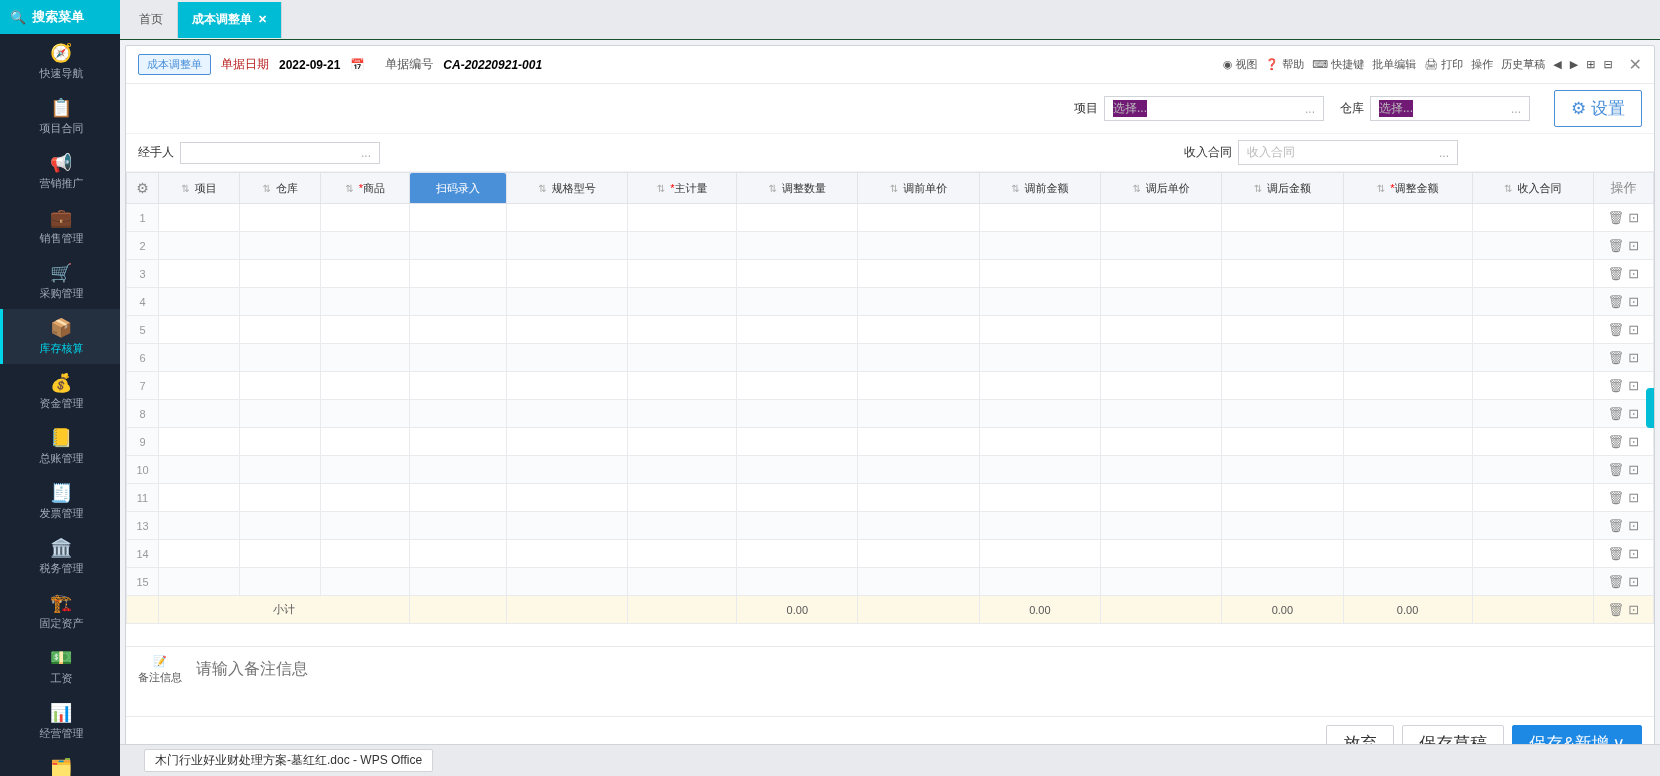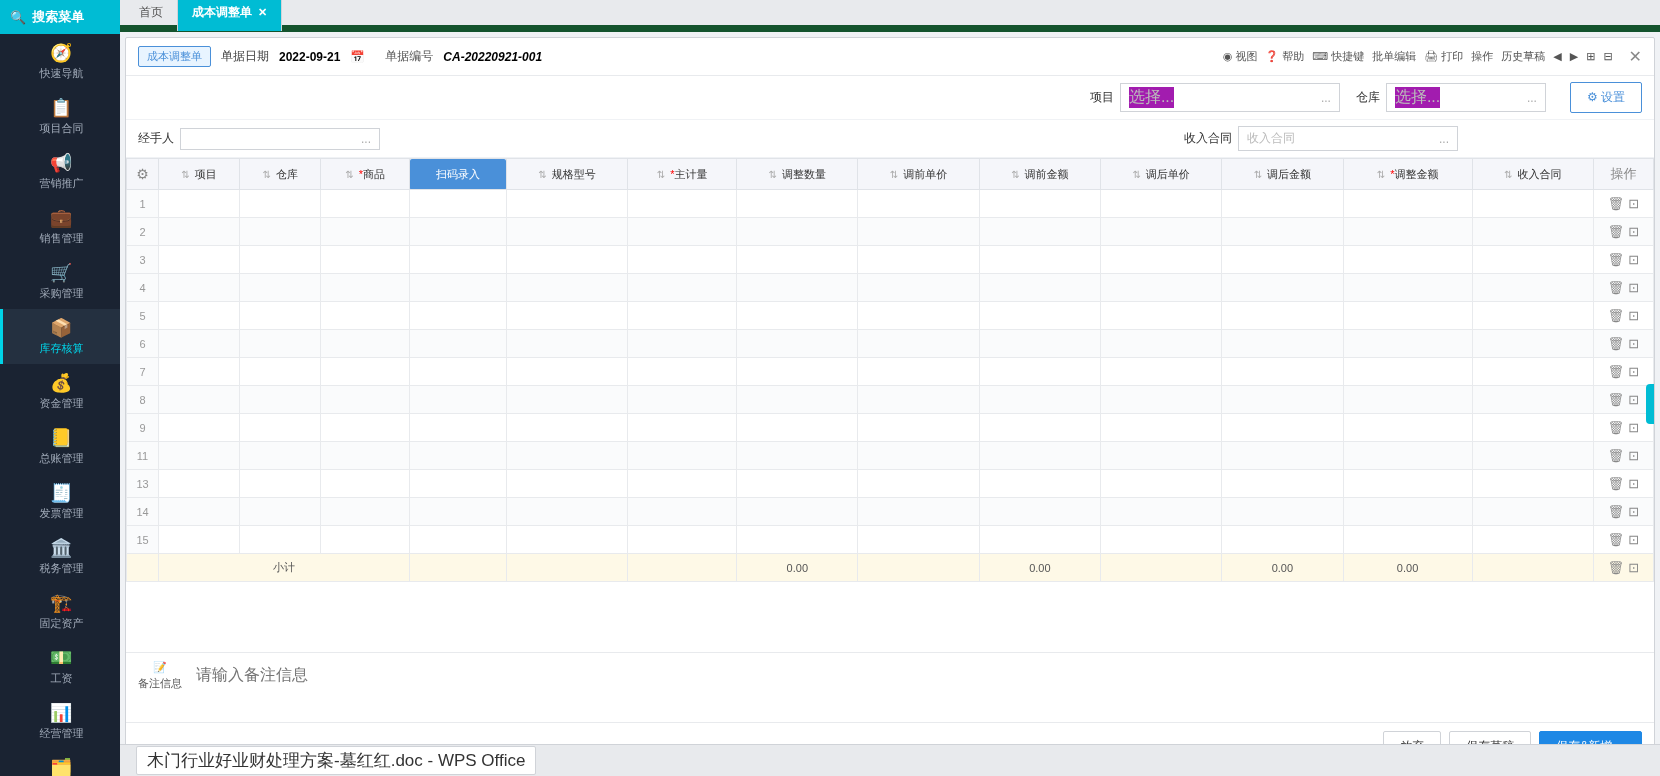--- a/index.html
+++ b/index.html
@@ -46,22 +46,22 @@
       flex-direction: column;
       background: #f0f2f5;
       overflow: hidden;
     }
 
     
     .tab-bar {
       display: flex;
       align-items: center;
       background: #e8eaed;
-      border-bottom: 7px solid #14532d;
-      height: 32px;
+      border-bottom: 1px solid #14532d;
+      height: 40px;
       padding: 0 5px;
     }
     .tab {
       display: flex;
       align-items: center;
       padding: 0 14px;
       height: 36px;
       cursor: pointer;
       font-size: 12px;
       color: #555;
@@ -156,25 +156,25 @@
       min-width: 120px;
       background: white;
       display: flex;
       align-items: center;
       justify-content: space-between;
       cursor: pointer;
     }
     .form-value .chevron { color: #aaa; font-size: 10px; margin-left: 4px; }
     .form-input-placeholder {
       color: #bbb;
-      font-size: 16px;
+      font-size: 12px;
       border: 1px solid #d0d3d8;
       padding: 3px 8px;
       min-width: 80px;
-      background: #a21caf;
+      background: #701a75;
     }
     .form-dots { color: #aaa; font-size: 12px; }
 
     
     .table-container {
       flex: 1;
       overflow: auto;
     }
     table {
       width: 100%;
@@ -267,21 +267,21 @@
       border-top: 1px solid #e8eaed;
       background: white;
     }
     .bottom-bar-left { font-size: 11px; color: #555; }
     .bottom-bar-right { display: flex; gap: 8px; }
     .btn {
       padding: 6px 16px;
       border: 1px solid #d0d3d8;
       background: white;
       cursor: pointer;
-      font-size: 12px;
+      font-size: 17px;
       border-radius: 2px;
       color: #333;
     }
     .btn-save-new {
       background: #1e88e5;
       color: white;
       border-color: #1e88e5;
       display: flex;
       align-items: center;
       gap: 4px;
@@ -305,24 +305,24 @@
 
     .taskbar {
       position: fixed;
       bottom: 0;
       left: 120px;
       right: 0;
       height: 32px;
       background: #e8eaed;
       display: flex;
       align-items: center;
-      padding: 0 16px;
+      padding: 0 24px;
       gap: 8px;
       border-top: 1px solid #d0d3d8;
-      font-size: 17px;
+      font-size: 12px;
       color: #333;
     }
     .taskbar-item {
       background: white;
       border: 1px solid #d0d3d8;
       padding: 2px 10px;
       border-radius: 2px;
       cursor: pointer;
       white-space: nowrap;
     }
@@ -405,21 +405,21 @@
       <span>成本调整单</span>
       <span class="close-btn">✕</span>
     </div>
   </div>
 
   <div class="doc-area">
 
     <div class="doc-header">
       <div class="doc-header-left">
         <span class="doc-title-badge">成本调整单</span>
-        <span style="color:#404040;">单据日期</span>
+        <span style="color:#b91c1c;">单据日期</span>
         <span style="font-weight:bold;">2022-09-21</span>
         <span style="color:#4a90d9;cursor:pointer;">📅</span>
         <span style="color:#555;margin-left:10px;">单据编号</span>
         <span style="font-weight:bold;font-style:italic;">CA-20220921-001</span>
       </div>
       <div class="doc-header-right">
         <span>◉ 视图</span>
         <span>❓ 帮助</span>
         <span>⌨ 快捷键</span>
         <span>批单编辑</span>
@@ -682,20 +682,37 @@
               <td></td>
               <td></td>
               <td></td>
               <td></td>
               <td></td>
               <td></td>
               <td></td>
               <td class="action-col"><span title="删除">🗑</span><span title="复制">⊡</span></td>
             </tr>
             <tr>
+              <td class="row-num">10</td>
+              <td></td>
+              <td></td>
+              <td></td>
+              <td></td>
+              <td></td>
+              <td></td>
+              <td></td>
+              <td></td>
+              <td></td>
+              <td></td>
+              <td></td>
+              <td></td>
+              <td></td>
+              <td class="action-col"><span title="删除">🗑</span><span title="复制">⊡</span></td>
+            </tr>
+            <tr>
               <td class="row-num">11</td>
               <td></td>
               <td></td>
               <td></td>
               <td></td>
               <td></td>
               <td></td>
               <td></td>
               <td></td>
               <td></td>

